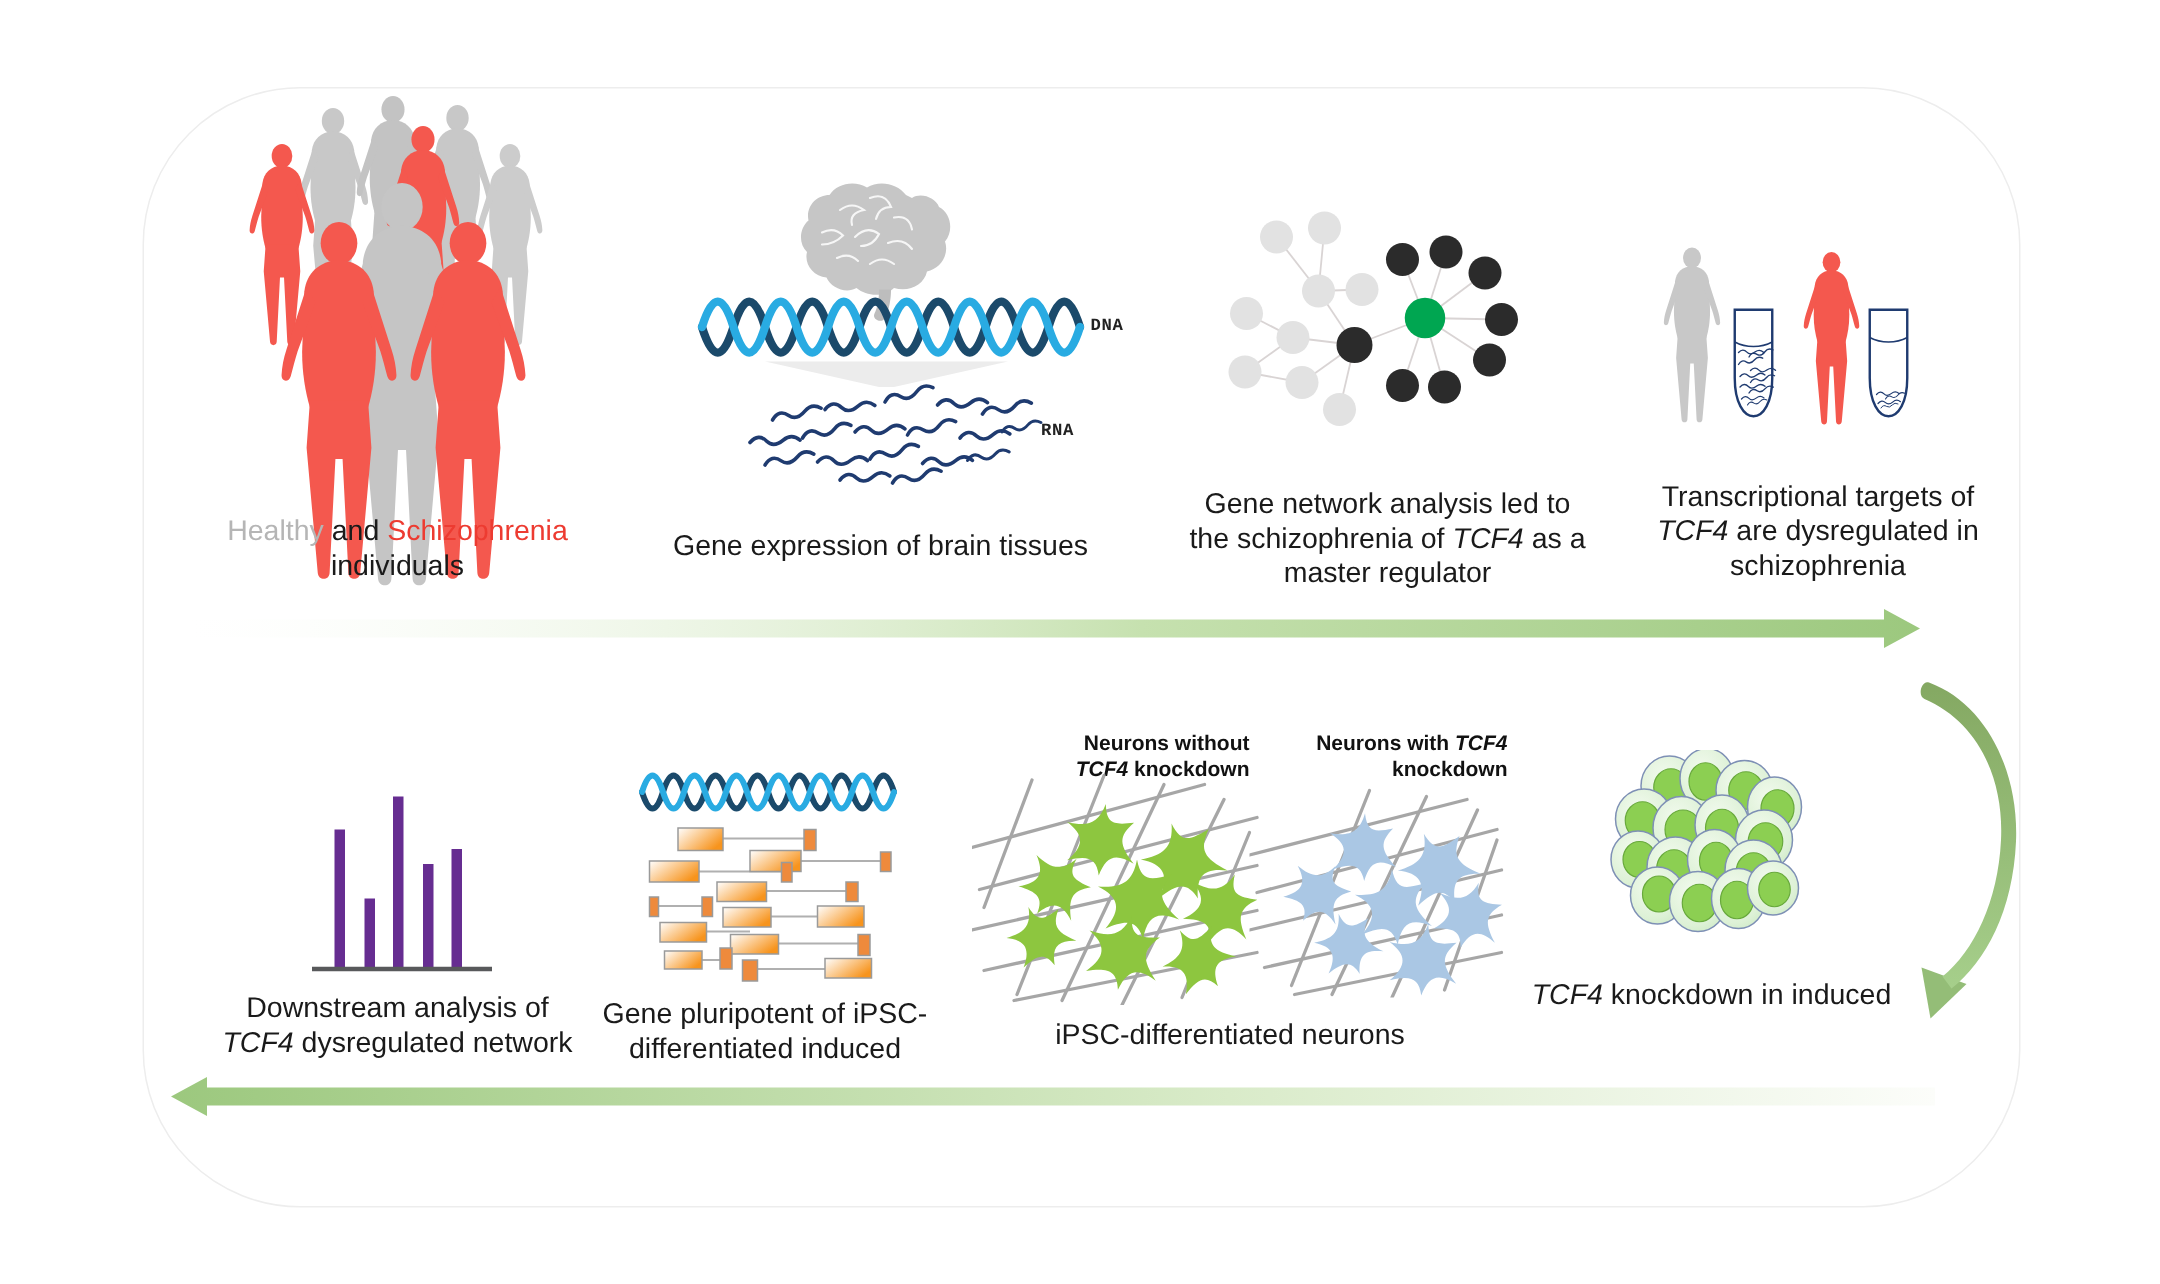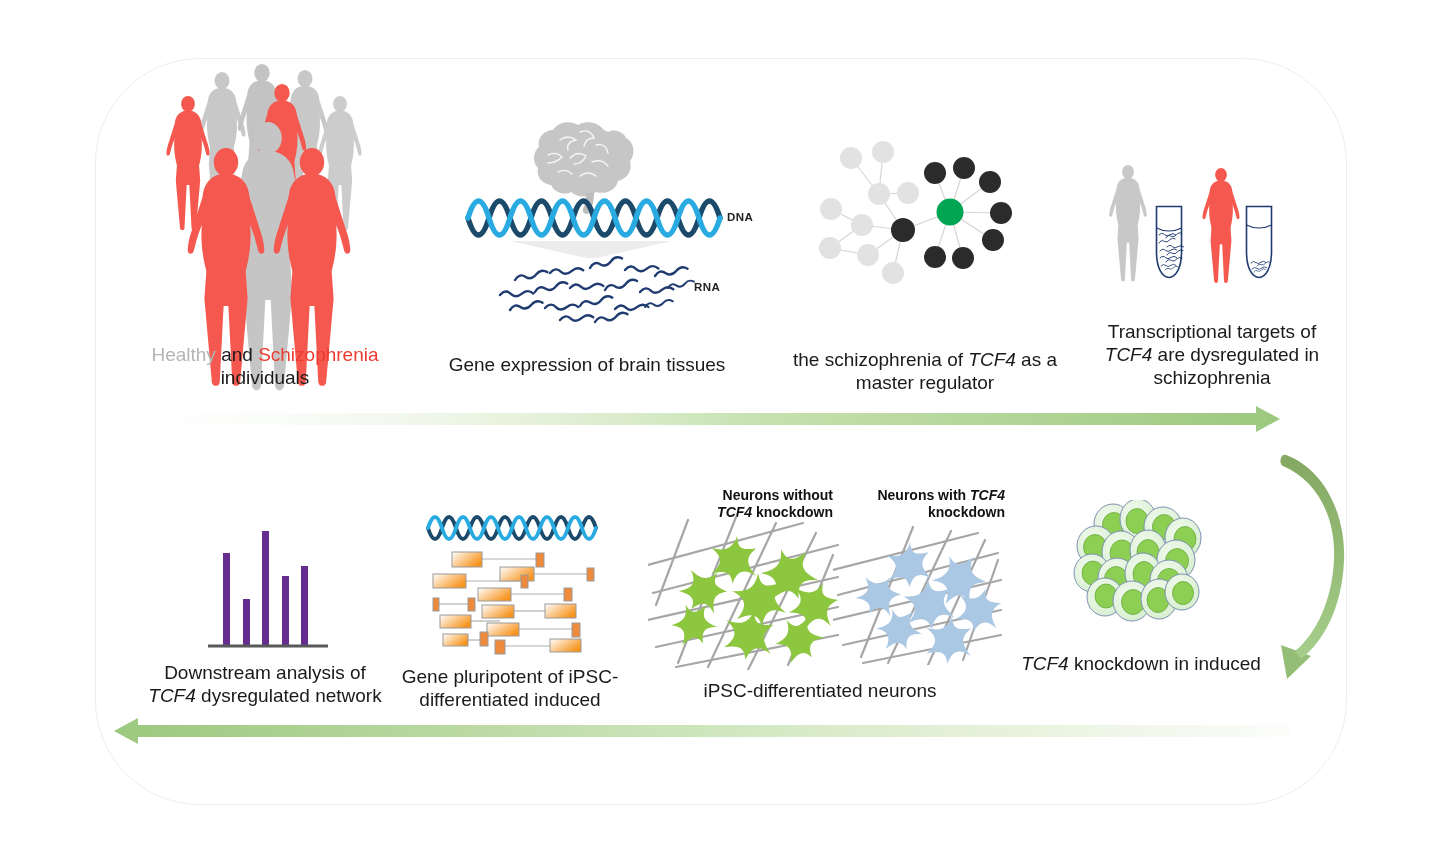--- a/index.html
+++ b/index.html
@@ -17,21 +17,21 @@
     font-size:19px;line-height:23px;color:var(--text,#1a1a1a);
   }
   .it{font-style:italic;}
   .c-healthy{color:var(--healthy-gray,#b5b5b5);text-align:right;}
   .c-schizo{color:var(--schizophrenia-red,#ed3b31);}
   .nlabel{
     position:absolute;width:200px;text-align:right;font-weight:bold;
     font-size:14px;line-height:17px;color:#111;
   }
   .mol-label{
-    position:absolute;font-size:11.5px;font-weight:bold;color:#222;letter-spacing:.4px;
+    position:absolute;font-size:11.5px;font-weight:bold;color:#222;letter-spacing:.4px;font-family:Liberation Mono, monospace;
   }
   svg{display:block;}
 </style>
 </head>
 <body>
 
 <svg width="0" height="0" style="position:absolute" aria-hidden="true">
   <defs>
     <g id="person">
       <ellipse cx="30" cy="9.5" rx="8.2" ry="9.5"></ellipse>
@@ -172,21 +172,21 @@
       <circle cx="154" cy="28" r="11"></circle>
     <circle cx="180" cy="42" r="11"></circle>
       <circle cx="191" cy="73" r="11"></circle>
       <circle cx="183" cy="100" r="11"></circle>
     <circle cx="153" cy="118" r="11"></circle>
       <circle cx="125" cy="117" r="11"></circle>
   </g>
   <circle cx="140" cy="72" r="13.5" fill="#00a651"></circle>
 </svg>
 <div class="cap" style="left:765px;top:325px">
-  <br>
+  <span>Gene network analysis led to</span><br>
   <span>the schizophrenia of </span><span class="it">TCF4</span><span> as a</span><br>
   <span>master regulator</span>
 </div>
 
 <svg class="abs" style="left:1090px;top:160px" width="200" height="130" viewBox="0 0 200 130">
   <use href="#person" transform="translate(16.1,5) scale(0.73)" fill="#c8c8c8"></use>
   <use href="#person" transform="translate(109.4,8) scale(0.72)" fill="#f4584e"></use>
   <g transform="translate(65,45)">
     <use href="#tubeoutline" fill="#ffffff" stroke="#1f3b70" stroke-width="1.6"></use>
     <path d="M1.5,23 C9,27 19,27 26.5,23" fill="none" stroke="#1f3b70" stroke-width="1.1"></path>

